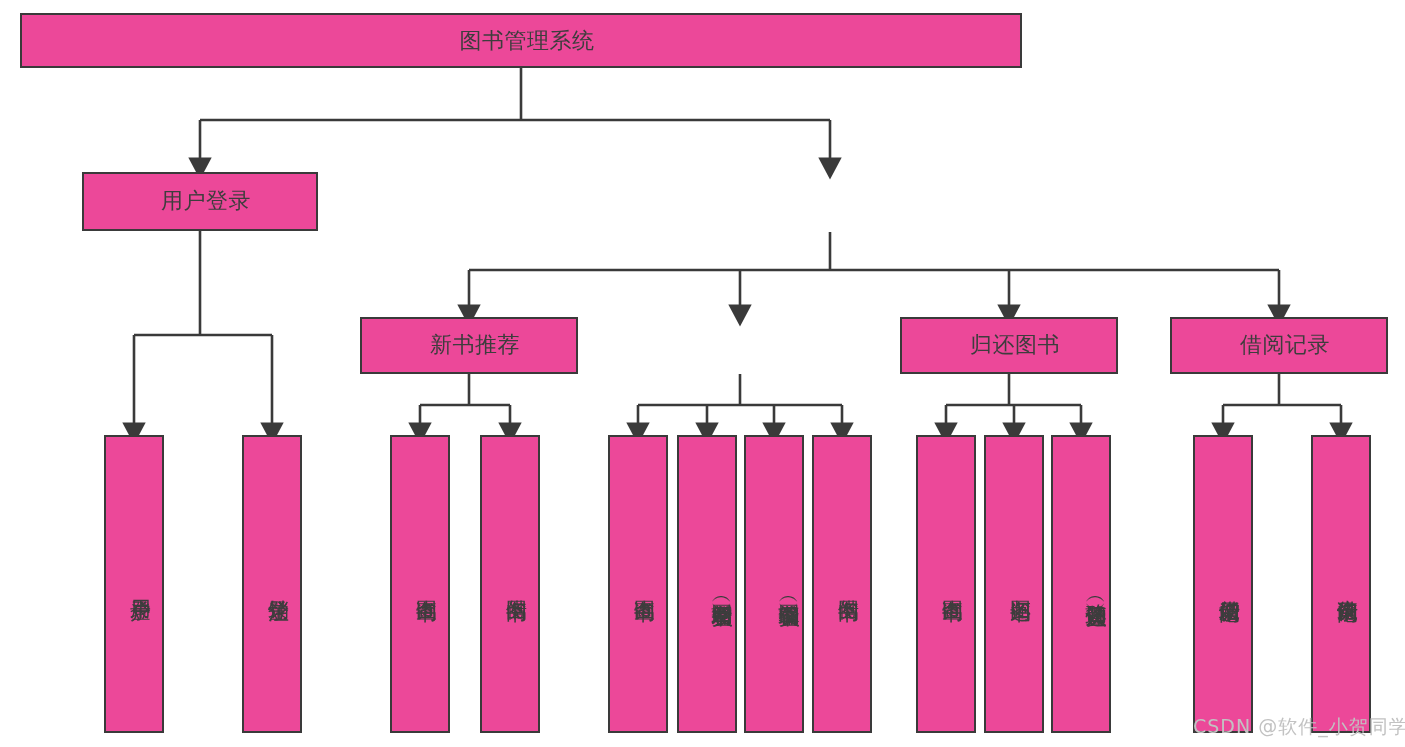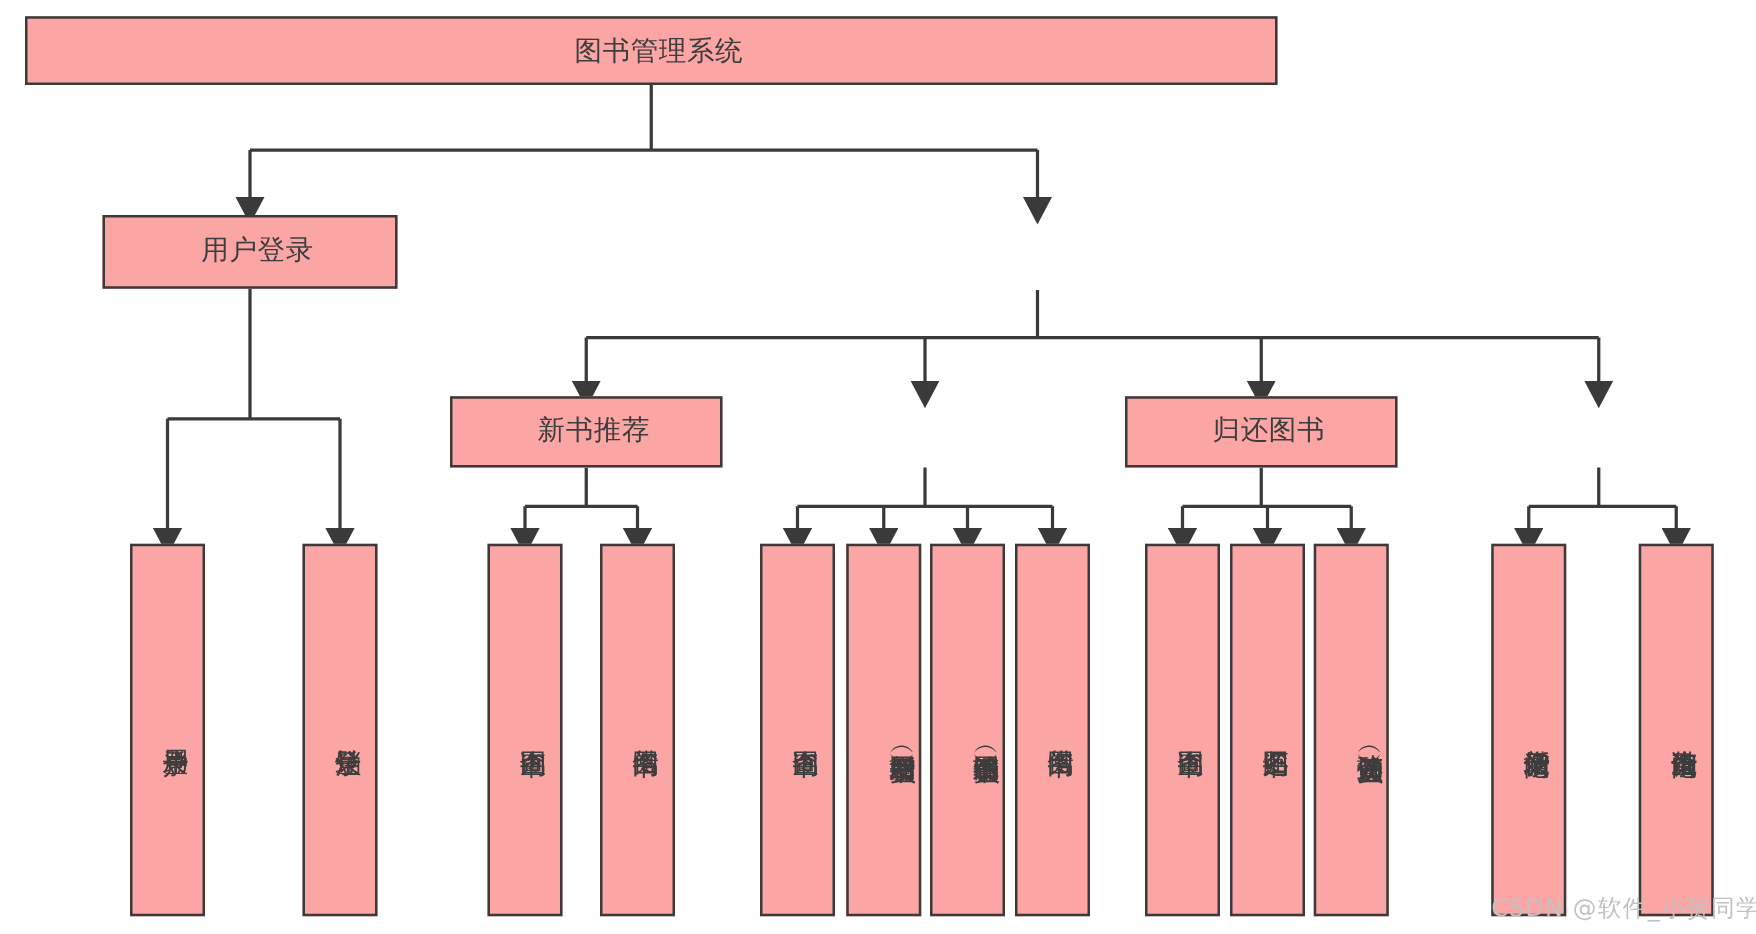--- a/index.html
+++ b/index.html
@@ -13,21 +13,21 @@
   #canvas {
     position: relative;
     width: 1405px;
     height: 747px;
     background: #ffffff;
     overflow: hidden;
   }
   .node {
     position: absolute;
     box-sizing: border-box;
-    background: #fca5a5;
+    background: #ec4899;
     border: 2.5px solid #3a3a3a;
     display: flex;
     align-items: center;
     justify-content: center;
     color: #3d3d3d;
     letter-spacing: 0.5px;
     padding-left: 12px;
   }
   .node-h {
     font-size: 22px;
@@ -120,20 +120,21 @@
       <path d="M1341,405 L1341,425" marker-end="url(#arrow)"></path>
     </g>
   </svg>
 
   <div class="node node-root" style="left:20px; top:13px; width:1002px; height:55px;">图书管理系统</div>
 
   <div class="node node-h" style="left:82px; top:172px; width:236px; height:59px;">用户登录</div>
 
   <div class="node node-h" style="left:360px; top:317px; width:218px; height:57px;">新书推荐</div>
   <div class="node node-h" style="left:900px; top:317px; width:218px; height:57px;">归还图书</div>
+  <div class="node node-h" style="left:1170px; top:317px; width:218px; height:57px;">借阅记录</div>
 
   <div class="node node-v mid" style="left:104px; top:435px; width:60px; height:298px;">用户登录</div>
   <div class="node node-v mid" style="left:242px; top:435px; width:60px; height:298px;">注销登录</div>
 
   <div class="node node-v mid" style="left:390px; top:435px; width:60px; height:298px;">查询图书</div>
   <div class="node node-v mid" style="left:480px; top:435px; width:60px; height:298px;">借阅图书</div>
 
   <div class="node node-v mid" style="left:608px; top:435px; width:60px; height:298px;">查询图书</div>
   <div class="node node-v" style="left:677px; top:435px; width:60px; height:298px;">新增图书（管理员）</div>
   <div class="node node-v" style="left:744px; top:435px; width:60px; height:298px;">编辑图书（管理员）</div>

